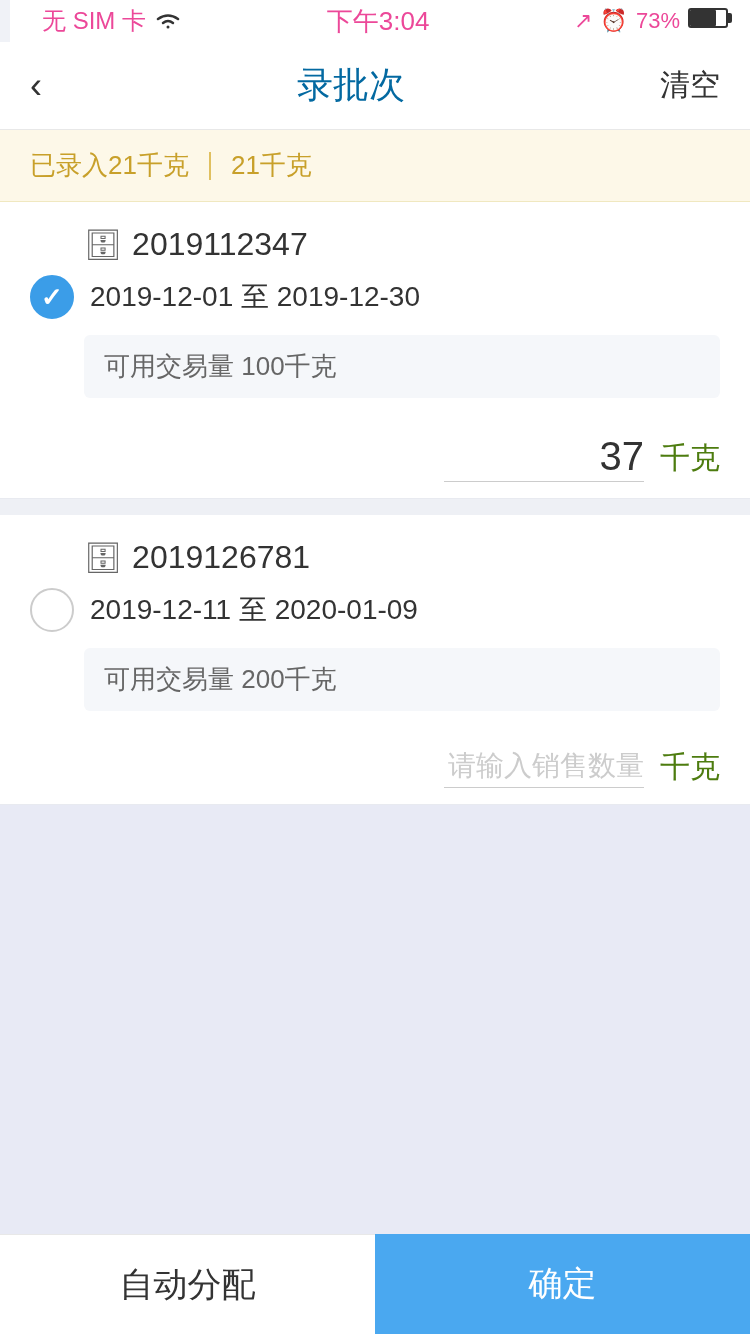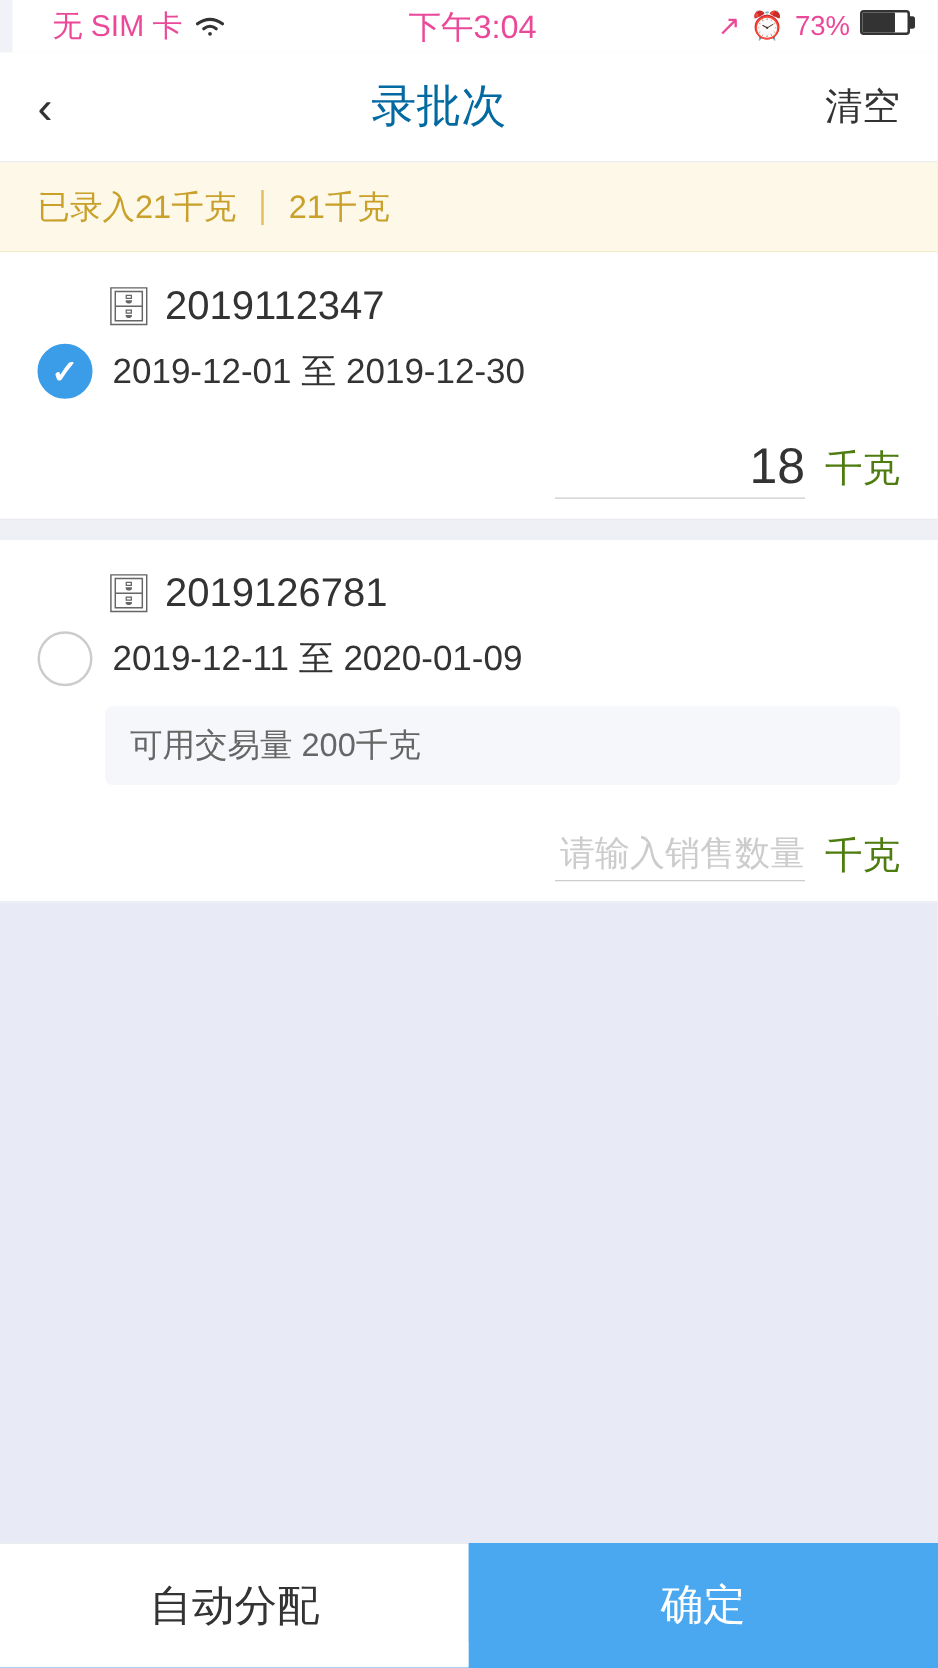--- a/index.html
+++ b/index.html
@@ -314,26 +314,27 @@
   <div class="batch-card">
     <div class="batch-item">
       <div class="batch-id-row">
         <span class="batch-id-icon">🗄</span>
         <span class="batch-id">2019112347</span>
       </div>
       <div class="batch-date-row">
         <div class="radio-circle selected"></div>
         <span class="batch-date">2019-12-01 至 2019-12-30</span>
       </div>
+      <div class="available-qty-box">可用交易量 100千克</div>
     </div>
 
     <div class="qty-row">
       <div class="qty-input-wrapper">
         <div class="qty-input-row">
-          <span class="qty-value">18</span>
+          <span class="qty-value">37</span>
         </div>
         <div class="qty-underline"></div>
       </div>
       <span class="qty-unit">千克</span>
     </div>
   </div>
 
   <div class="section-divider"></div>
 
   <div class="batch-card">

